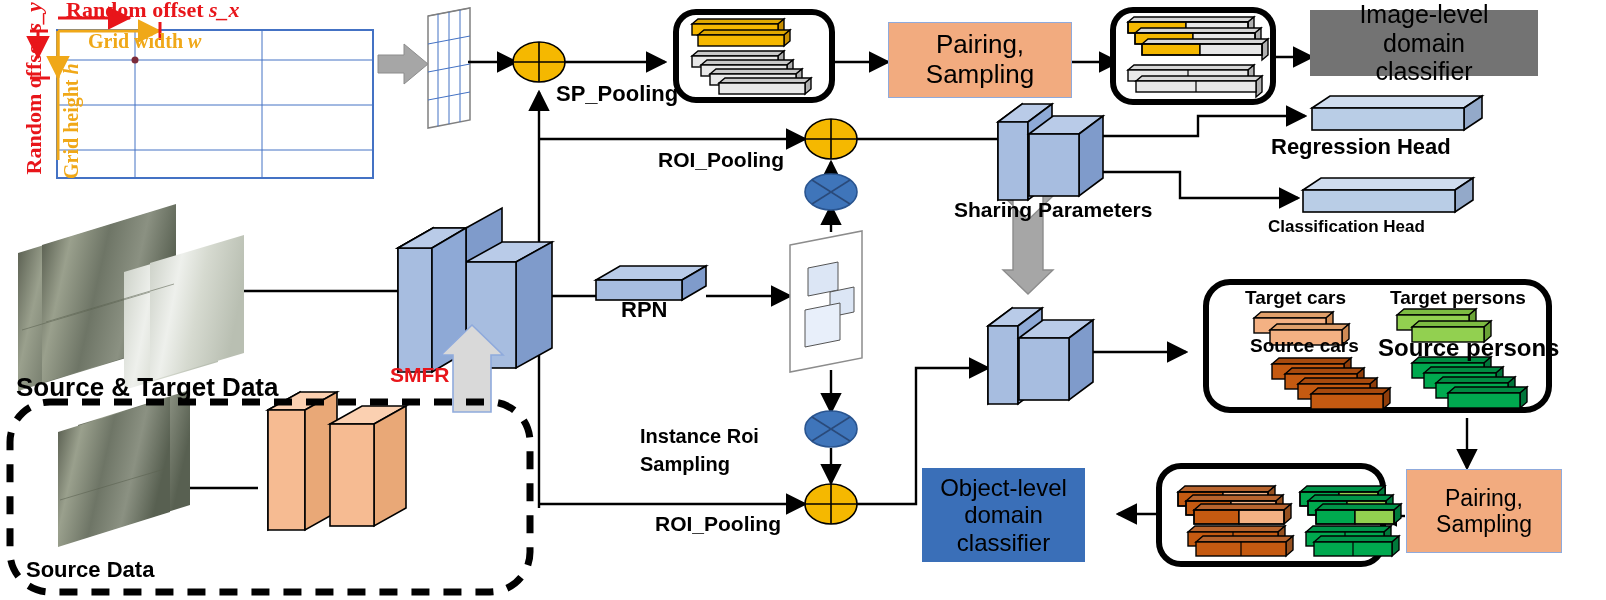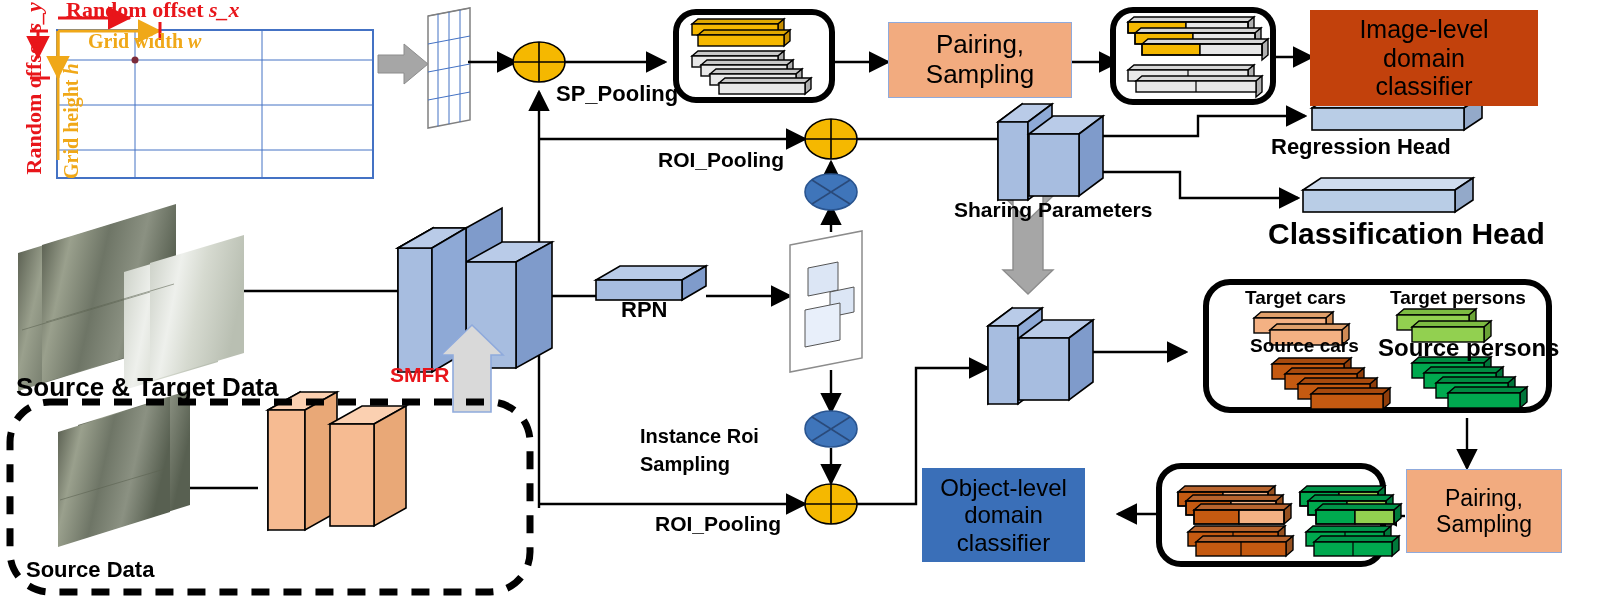--- a/index.html
+++ b/index.html
@@ -520,35 +520,35 @@
   <div class="lbl lbl-red" style="left:390px;top:363px;font-size:21px;">SMFR</div>
 
   <div class="lbl" style="left:954px;top:198px;font-size:21px;">Sharing Parameters</div>
 
   <div class="lbl" style="left:16px;top:373px;font-size:26px;">Source &amp; Target Data</div>
 
   <div class="lbl" style="left:26px;top:558px;font-size:22px;">Source Data</div>
 
   <div class="lbl" style="left:1271px;top:135px;font-size:22px;">Regression Head</div>
 
-  <div class="lbl" style="left:1268px;top:217px;font-size:30px;">Classification Head</div>
+  <div class="lbl" style="left:1268px;top:217px;font-size:17px;">Classification Head</div>
 
   <div class="lbl" style="left:1245px;top:287px;font-size:19px;text-align:center;">Target cars</div>
   <div class="lbl" style="left:1250px;top:335px;font-size:19px;">Source cars</div>
   <div class="lbl" style="left:1390px;top:287px;font-size:19px;">Target persons</div>
   <div class="lbl" style="left:1378px;top:335px;font-size:24px;">Source persons</div>
 
   <div class="abs" style="left:888px;top:22px;width:182px;height:74px;background:#f2ab7f;border:1px solid #8faadc;">
     <div class="boxtext" style="inset:0;font-size:26px;color:#000;flex-direction:column;">
       <div>Pairing,</div>
       <div>Sampling</div>
     </div>
   </div>
 
-  <div class="abs" style="left:1310px;top:10px;width:228px;height:96px;background:#c2410c;">
+  <div class="abs" style="left:1310px;top:10px;width:228px;height:66px;background:#737373;">
     <div class="boxtext" style="inset:0;font-size:25px;color:#000;flex-direction:column;">
       <div>Image-level</div>
       <div>domain</div>
       <div>classifier</div>
     </div>
   </div>
 
   <div class="abs" style="left:922px;top:468px;width:163px;height:94px;background:#3a6fb8;">
     <div class="boxtext" style="inset:0;font-size:24px;color:#000;flex-direction:column;">
       <div>Object-level</div>

